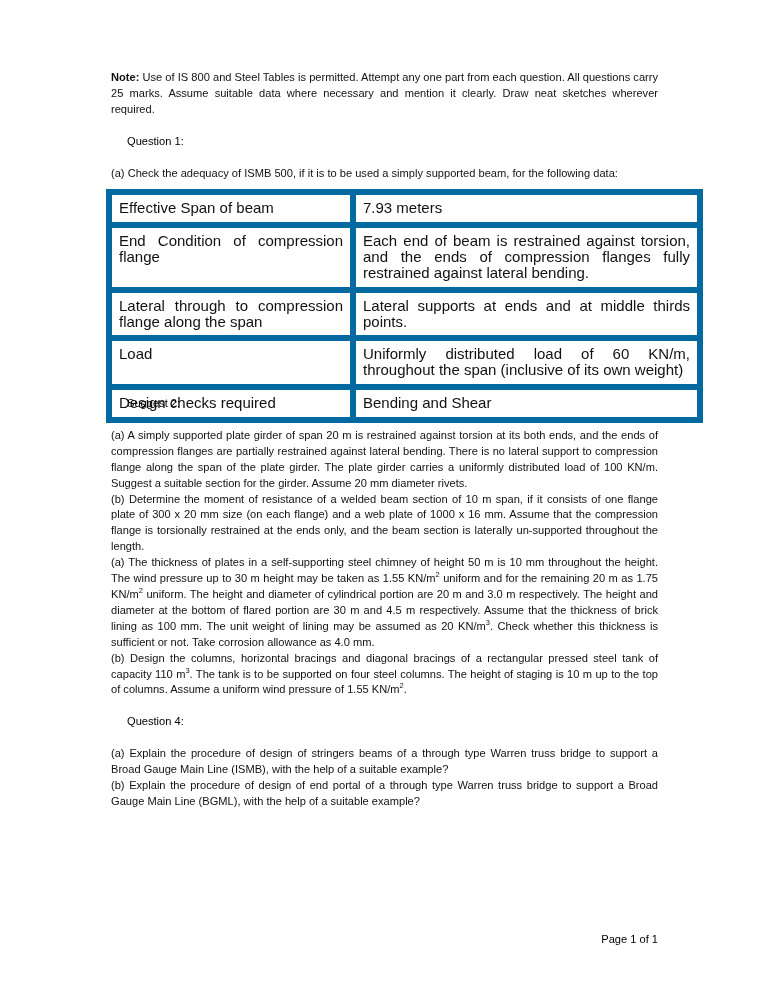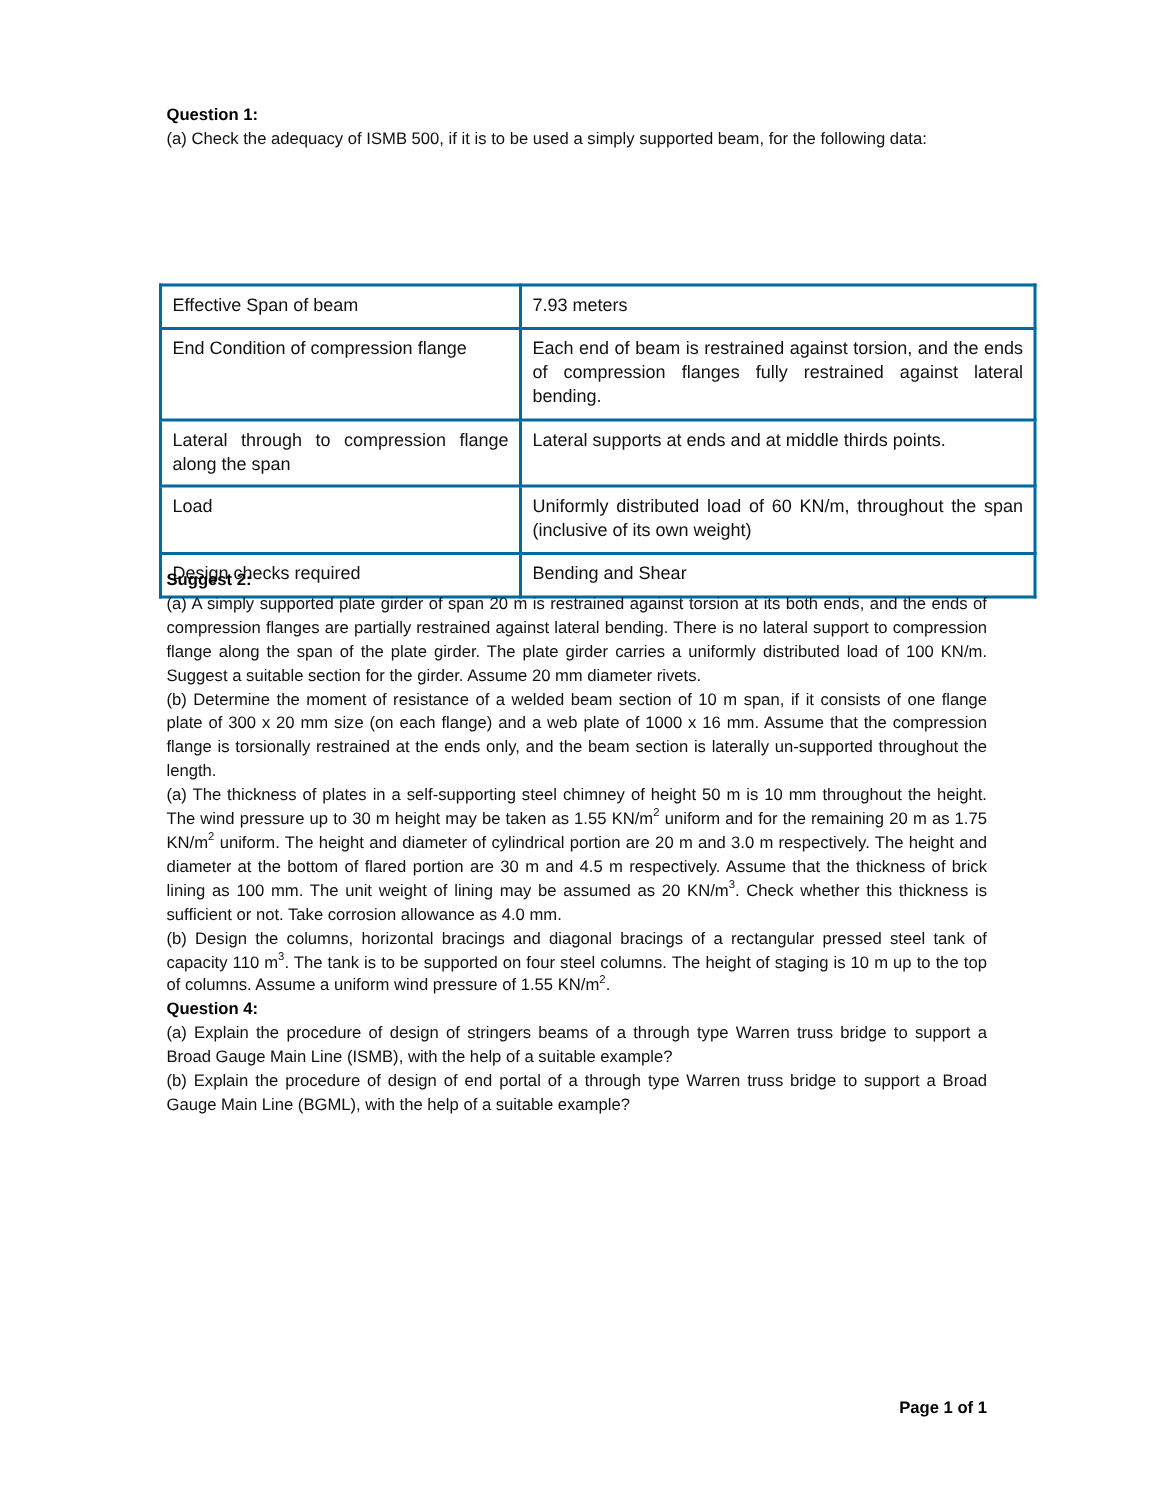--- a/index.html
+++ b/index.html
@@ -32,42 +32,42 @@
   }
   p.para {
     margin: 0;
     font-size: 11.1px;
     line-height: 15.9px;
     text-align: justify;
     color: #111111;
   }
   .gap-para { margin-top: 14px; }
   .qhead {
-    margin: 0;
+    margin: 16px;
     font-size: 11.1px;
     line-height: 15.9px;
-    font-weight: bold;
+    font-weight: normal;
     color: #000000;
   }
   .bold { font-weight: bold; }
   sup {
     font-size: 0.68em;
     vertical-align: super;
     line-height: 0;
   }
 
   table.data-table {
     border-collapse: collapse;
     width: 551px;
     margin: 0;
     table-layout: fixed;
   }
   table.data-table td {
-    border: 2px solid #0369a1;
-    font-size: 12px;
+    border: 6px solid #0369a1;
+    font-size: 15px;
     line-height: 15.9px;
     padding: 5px 7px 6px 7px;
     vertical-align: top;
     text-align: justify;
     color: #111111;
   }
   td.col-label { width: 224px; }
   td.col-value { width: 327px; }
 
   .table-wrap {
@@ -76,38 +76,39 @@
     top: 189px;
   }
 
   .footer {
     position: absolute;
     left: 111px;
     top: 932px;
     width: 547px;
     text-align: right;
     font-size: 11.1px;
-    font-weight: bold;
+    font-weight: normal;
     line-height: 15.9px;
     color: #000000;
   }
   .block-after-table {
     position: absolute;
     left: 111px;
     top: 380px;
     width: 547px;
   }
 </style>
 </head>
 <body>
 
 <div class="page">
 
   <div class="content">
 
+    <p class="para"><span class="bold">Note:</span><span> Use of IS 800 and Steel Tables is permitted. Attempt any one part from each question. All questions carry 25 marks. Assume suitable data where necessary and mention it clearly. Draw neat sketches wherever required.</span></p>
 
     <p class="qhead gap-para">Question 1:</p>
     <p class="para">(a) Check the adequacy of ISMB 500, if it is to be used a simply supported beam, for the following data:</p>
 
   </div>
 
   <div class="table-wrap">
     <table class="data-table">
       <tbody>
         <tr>

